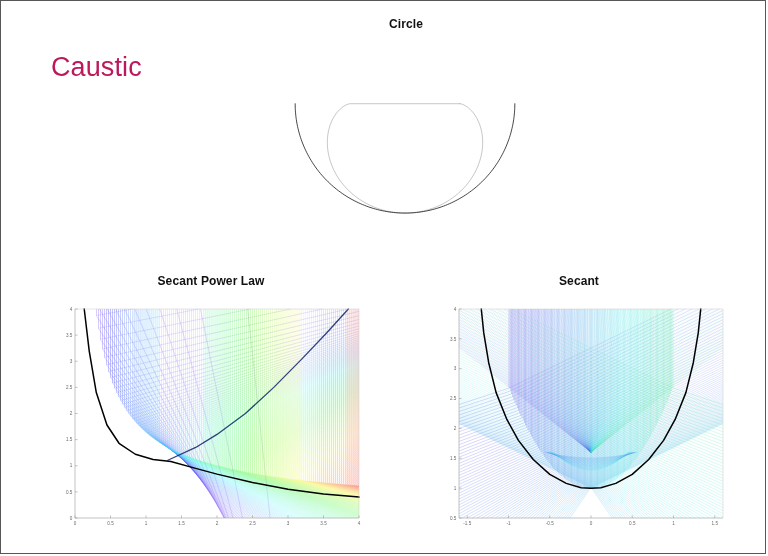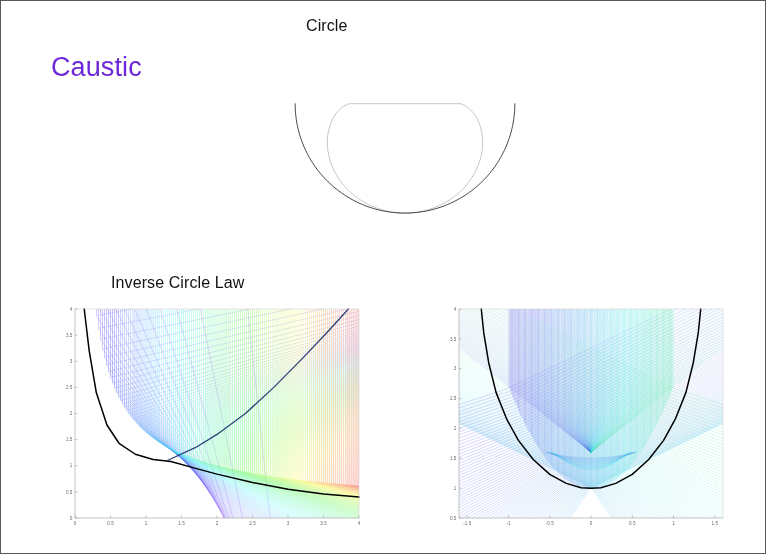--- a/index.html
+++ b/index.html
@@ -3,26 +3,26 @@
 <meta charset="utf-8">
 <title>Caustic Envelopes</title>
 <style>
   html,body{margin:0;padding:0;background:#ffffff;}
   body{width:768px;height:556px;overflow:hidden;
        font-family:"Liberation Sans","DejaVu Sans",sans-serif;}
   #page{position:relative;width:766px;height:554px;background:#fff;
         border:1px solid #575757;box-sizing:border-box;overflow:hidden;}
 
   .maintitle{position:absolute;left:50px;top:48px;width:190px;
-             font-size:27px;font-weight:300;color:#6d28d9;line-height:1.38;
+             font-size:27px;font-weight:300;color:#be185d;line-height:1.38;
              letter-spacing:.1px;}
   .maintitle .ln{display:block;}
 
-  .panel-title{position:absolute;font-size:16px;font-weight:400;color:#111;
-               text-align:left;letter-spacing:.1px;white-space:nowrap;}
+  .panel-title{position:absolute;font-size:12px;font-weight:700;color:#111;
+               text-align:center;letter-spacing:.1px;white-space:nowrap;}
   #t-circle{left:305px;top:16px;width:200px;}
   #t-ipl{left:110px;top:273px;width:200px;}
   #t-sec{left:478px;top:273px;width:200px;}
 
   .plot{position:absolute;background:#fff;overflow:hidden;}
   #p-circle{left:270px;top:59px;width:268px;height:164px;}
   #p-ipl{left:52px;top:303px;width:310px;height:230px;}
   #p-sec{left:436px;top:303px;width:290px;height:230px;}
 
   .plot svg{display:block;width:100%;height:100%;}
@@ -32,21 +32,22 @@
 </head>
 <body>
 
 <div id="page">
 
   <div class="maintitle">
     <span class="ln">Caustic</span>
   </div>
 
   <div class="panel-title" id="t-circle">Circle</div>
-  <div class="panel-title" id="t-ipl">Inverse Circle Law</div>
+  <div class="panel-title" id="t-ipl">Secant Power Law</div>
+  <div class="panel-title" id="t-sec">Secant</div>
 
   <div class="plot" id="p-circle">
     <svg id="svg-circle" viewBox="0 0 268 164" preserveAspectRatio="none">
         <g>
           <line x1="25.18815573770492" y1="0" x2="25.18815573770492" y2="58.62959149898613" stroke="undefined" stroke-width="0.33" opacity="0.62"></line>
           <line x1="25.18815573770492" y1="58.62959149898613" x2="54.8656632295403" y2="164" stroke="undefined" stroke-width="0.33" opacity="0.58"></line>
           <line x1="27.01692622950819" y1="0" x2="27.01692622950819" y2="68.4908278393971" stroke="undefined" stroke-width="0.33" opacity="0.62"></line>
           <line x1="27.01692622950819" y1="68.4908278393971" x2="74.17778332018973" y2="164" stroke="undefined" stroke-width="0.33" opacity="0.58"></line>
           <line x1="28.845696721311477" y1="0" x2="28.845696721311477" y2="75.31403707434862" stroke="undefined" stroke-width="0.33" opacity="0.62"></line>
           <line x1="28.845696721311477" y1="75.31403707434862" x2="87.9901215945238" y2="164" stroke="undefined" stroke-width="0.33" opacity="0.58"></line>

